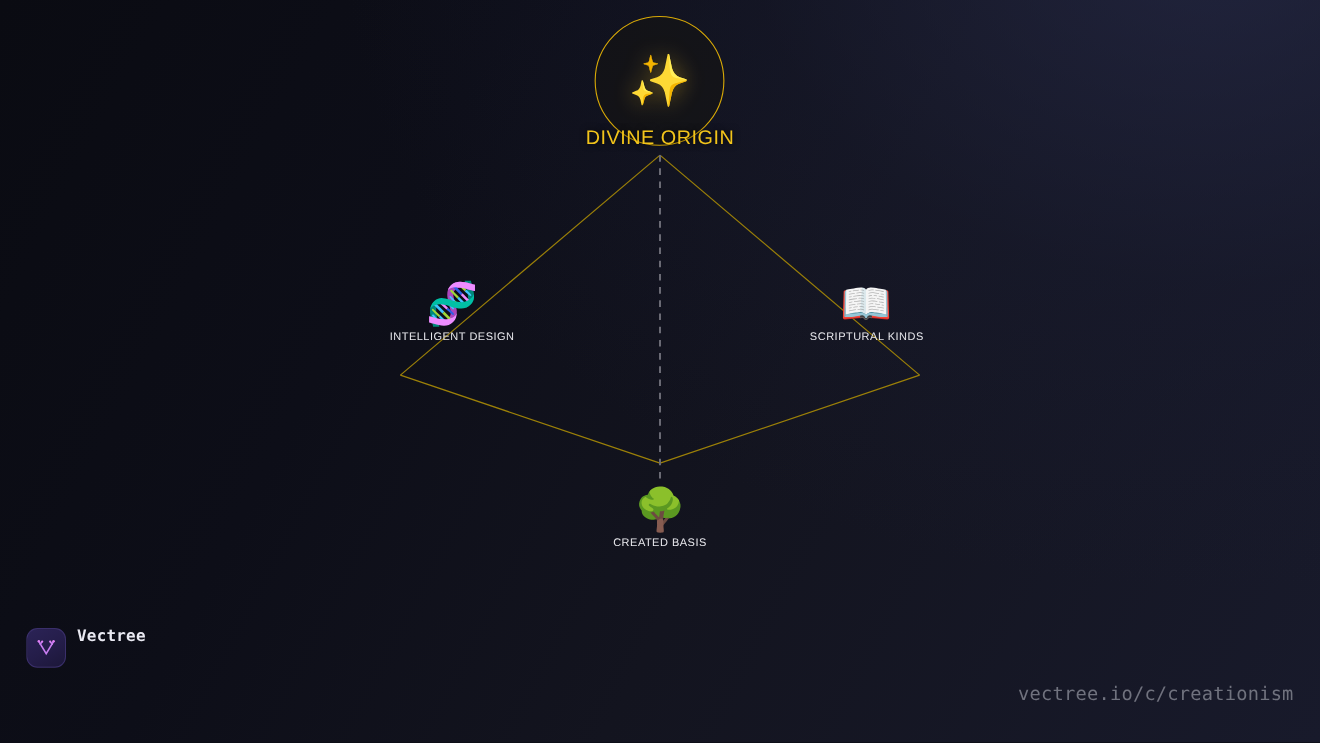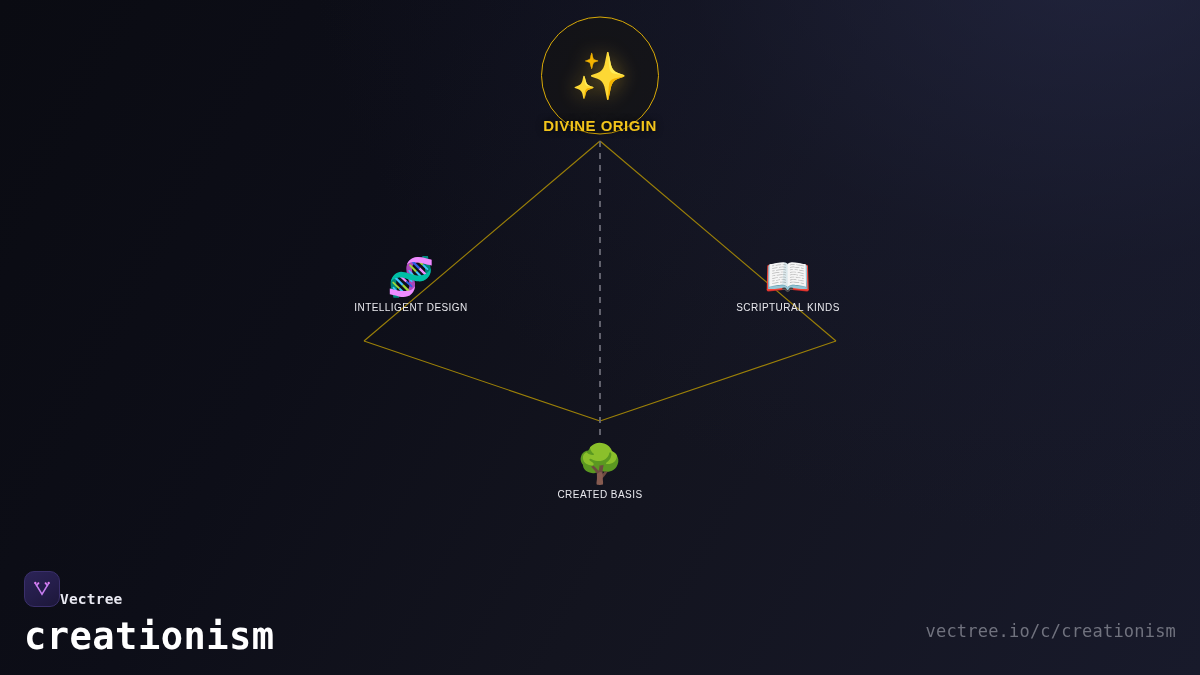--- a/index.html
+++ b/index.html
@@ -69,22 +69,22 @@
     font-size: 38px;
   }
   .node-label {
     font-size: 10px;
     letter-spacing: 0.45px;
     white-space: nowrap;
     text-align: center;
   }
   .root .node-label {
     color: #f2c41b;
-    font-weight: 700;
-    font-size: 15px;
+    font-weight: 400;
+    font-size: 18px;
     margin-top: -18px;
     text-shadow: 0 0 7px rgba(0,0,0,0.85);
     position: relative;
     z-index: 3;
   }
   .leaf .node-label {
     color: #e9e9ee;
     font-weight: 400;
     margin-top: 6px;
   }
@@ -97,21 +97,22 @@
     bottom: 0;
     height: 120px;
     padding: 0 24px;
     box-sizing: border-box;
   }
   #brand {
     position: absolute;
     left: 24px;
     top: 16px;
     display: flex;
-    align-items: flex-end;
+    align-items: flex-start;
+    gap: 10px;
   }
   #brand-mark {
     width: 34px;
     height: 34px;
     border-radius: 10px;
     background: linear-gradient(150deg, #2b2356 0%, #241d49 55%, #1c1739 100%);
     border: 1px solid #3a2f6b;
     display: flex;
     align-items: center;
     justify-content: center;
@@ -196,18 +197,17 @@
             <circle cx="3.3" cy="4.0" r="1.15"></circle>
             <circle cx="6.4" cy="4.2" r="1.0"></circle>
             <circle cx="16.7" cy="4.0" r="1.15"></circle>
             <circle cx="13.6" cy="4.2" r="1.0"></circle>
           </g>
         </svg>
       </div>
       <span id="brand-name">Vectree</span>
     </div>
 
-    <div id="topic-title">creationism</div>
 
     <div id="footer-url">vectree.io/c/creationism</div>
   </div>
 
 </div>
 
 </body></html>

